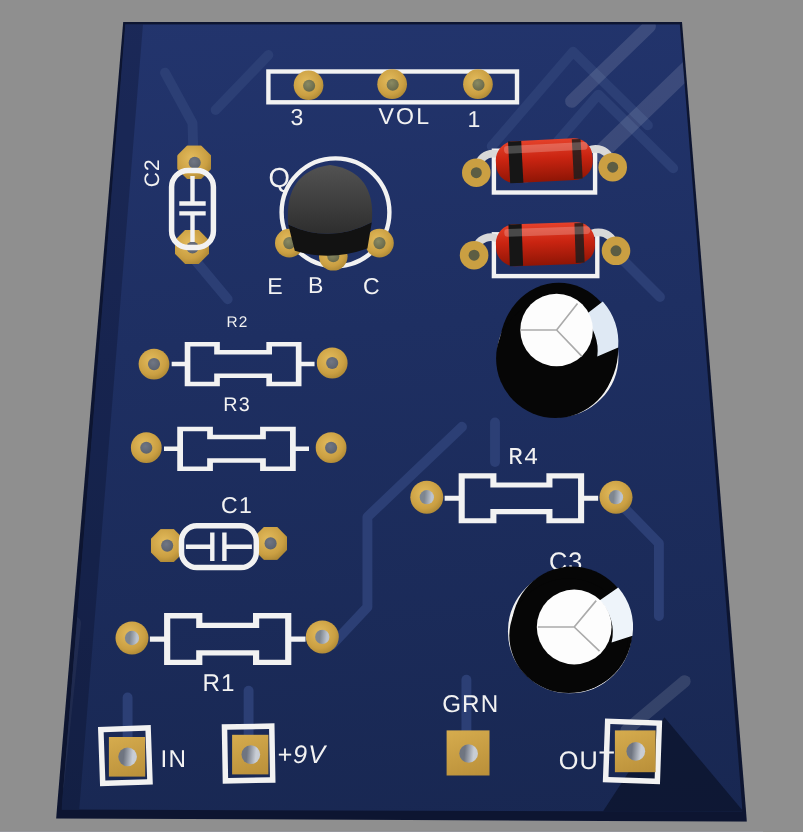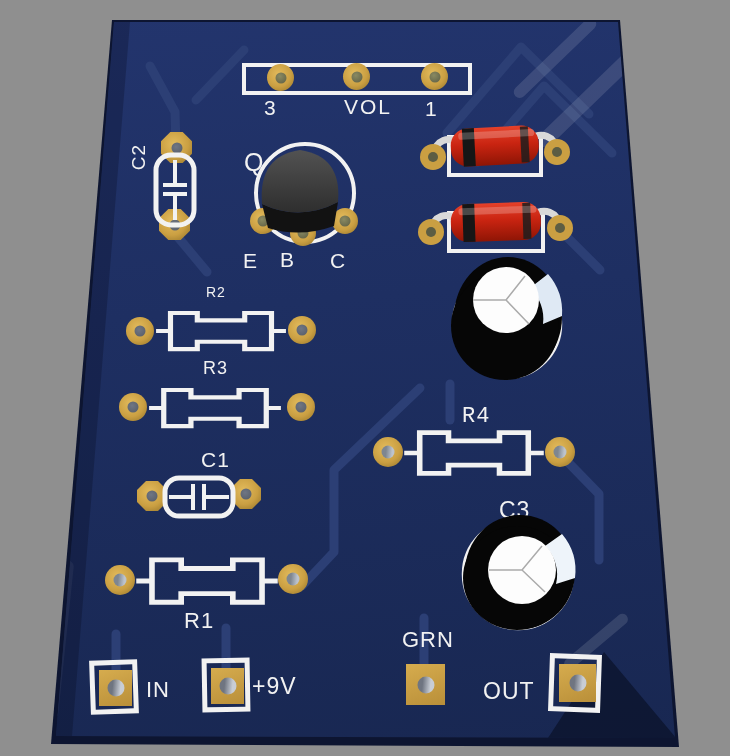--- a/index.html
+++ b/index.html
@@ -228,28 +228,28 @@
 
     <div>
       <div class="sq-outline" style="left:90px;top:660px;width:38px;height:44px;transform:rotate(-2deg);"></div>
       <div class="pad-sq" style="left:99px;top:670px;width:33px;height:36px;"></div>
       <span class="lbl" style="left:146px;top:677px;font-size:22px;">IN</span>
     </div>
 
     <div>
       <div class="sq-outline" style="left:202px;top:658px;width:38px;height:44px;transform:rotate(-1deg);"></div>
       <div class="pad-sq" style="left:211px;top:668px;width:33px;height:36px;"></div>
-      <span class="lbl" style="left:252px;top:673px;font-size:23px;">+9V</span>
+      <span class="lbl" style="left:252px;top:673px;font-size:23px;font-style:italic;">+9V</span>
     </div>
 
     <div>
       <span class="lbl" style="left:402px;top:627px;font-size:22px;">GRN</span>
       <div class="pad-sq" style="left:406px;top:664px;width:39px;height:41px;"></div>
     </div>
 
     <div>
-      <span class="lbl" style="left:483px;top:678px;font-size:23px;">OUT</span>
+      <span class="lbl" style="left:508px;top:678px;font-size:23px;">OUT</span>
       <div class="sq-outline" style="left:549px;top:654px;width:42px;height:48px;transform:rotate(2deg);"></div>
       <div class="pad-sq" style="left:559px;top:664px;width:37px;height:38px;"></div>
     </div>
 
   </div>
 </div>
 
 </body></html>

